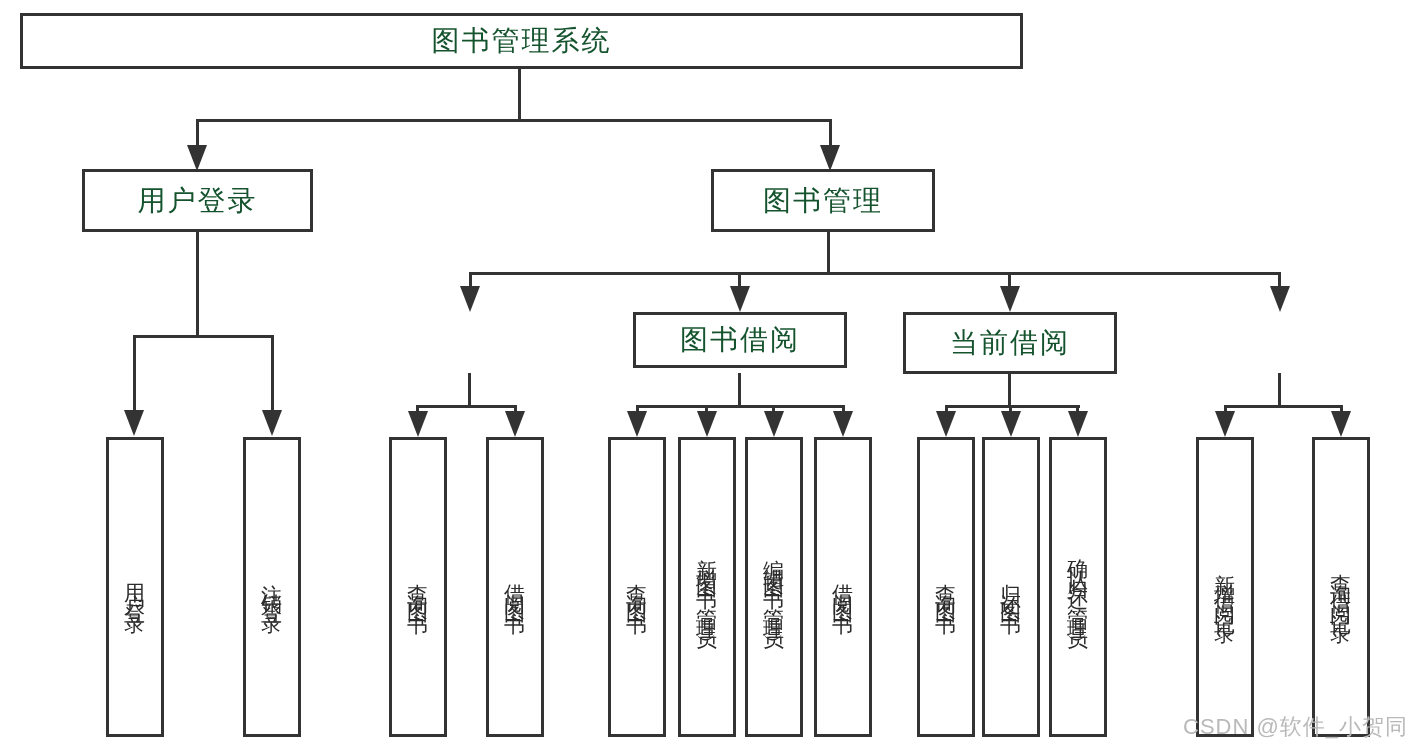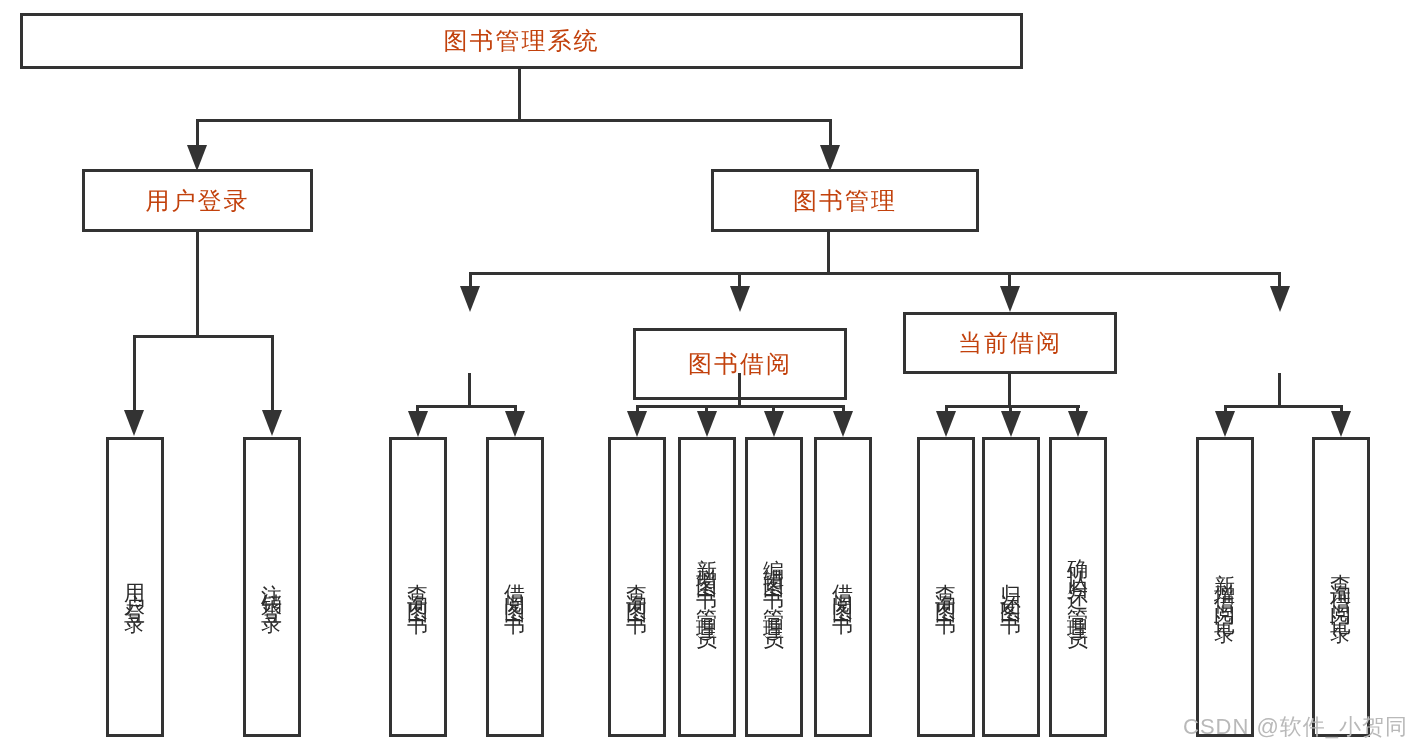--- a/index.html
+++ b/index.html
@@ -5,21 +5,21 @@
   html,body{margin:0;padding:0;background:#ffffff;}
   .canvas{
     position:relative;width:1405px;height:747px;background:#ffffff;overflow:hidden;
     font-family:"Liberation Sans", sans-serif;
   }
   .box{
     position:absolute;box-sizing:border-box;background:#ffffff;
     border:3px solid #333333;display:flex;align-items:center;justify-content:center;
   }
   .hlabel{
-    font-size:24px;color:#c2410c;letter-spacing:2px;white-space:nowrap;line-height:1;
+    font-size:28px;color:#14532d;letter-spacing:2px;white-space:nowrap;line-height:1;
   }
   .vlabel{
     writing-mode:vertical-rl;text-orientation:mixed;
     font-size:21px;color:#2b2b2b;letter-spacing:10px;line-height:1.1;white-space:nowrap;
   }
   .hline,.vline{position:absolute;background:#333333;}
   .hline{height:3px;}
   .vline{width:3px;}
   .arrowhead{
     position:absolute;width:0;height:0;
@@ -43,21 +43,21 @@
   <div class="vline" style="left:518px;top:68px;height:53px;"></div>
   <div class="hline" style="left:196px;top:119px;width:636px;"></div>
   <div class="vline" style="left:196px;top:119px;height:28px;"></div>
   <div class="arrowhead" style="left:187px;top:145px;"></div>
   <div class="vline" style="left:829px;top:119px;height:28px;"></div>
   <div class="arrowhead" style="left:820px;top:145px;"></div>
 
   <div class="box" style="left:82px;top:169px;width:231px;height:63px;">
     <span class="hlabel">用户登录</span>
   </div>
-  <div class="box" style="left:711px;top:169px;width:268px;height:63px;">
+  <div class="box" style="left:711px;top:169px;width:224px;height:63px;">
     <span class="hlabel">图书管理</span>
   </div>
 
   <div class="vline" style="left:196px;top:232px;height:106px;"></div>
   <div class="hline" style="left:133px;top:335px;width:141px;"></div>
   <div class="vline" style="left:133px;top:335px;height:76px;"></div>
   <div class="arrowhead" style="left:124px;top:410px;"></div>
   <div class="vline" style="left:271px;top:335px;height:76px;"></div>
   <div class="arrowhead" style="left:262px;top:410px;"></div>
 
@@ -65,21 +65,21 @@
   <div class="hline" style="left:469px;top:272px;width:812px;"></div>
   <div class="vline" style="left:469px;top:272px;height:16px;"></div>
   <div class="arrowhead" style="left:460px;top:286px;"></div>
   <div class="vline" style="left:738px;top:272px;height:16px;"></div>
   <div class="arrowhead" style="left:730px;top:286px;"></div>
   <div class="vline" style="left:1008px;top:272px;height:16px;"></div>
   <div class="arrowhead" style="left:1000px;top:286px;"></div>
   <div class="vline" style="left:1278px;top:272px;height:16px;"></div>
   <div class="arrowhead" style="left:1270px;top:286px;"></div>
 
-  <div class="box" style="left:633px;top:312px;width:214px;height:72px;margin-top:16px;">
+  <div class="box" style="left:633px;top:312px;width:214px;height:56px;">
     <span class="hlabel">图书借阅</span>
   </div>
   <div class="box" style="left:903px;top:312px;width:214px;height:62px;">
     <span class="hlabel">当前借阅</span>
   </div>
 
   <div class="vline" style="left:468px;top:373px;height:35px;"></div>
   <div class="hline" style="left:416px;top:405px;width:101px;"></div>
   <div class="vline" style="left:416px;top:405px;height:9px;"></div>
   <div class="arrowhead" style="left:408px;top:411px;"></div>

